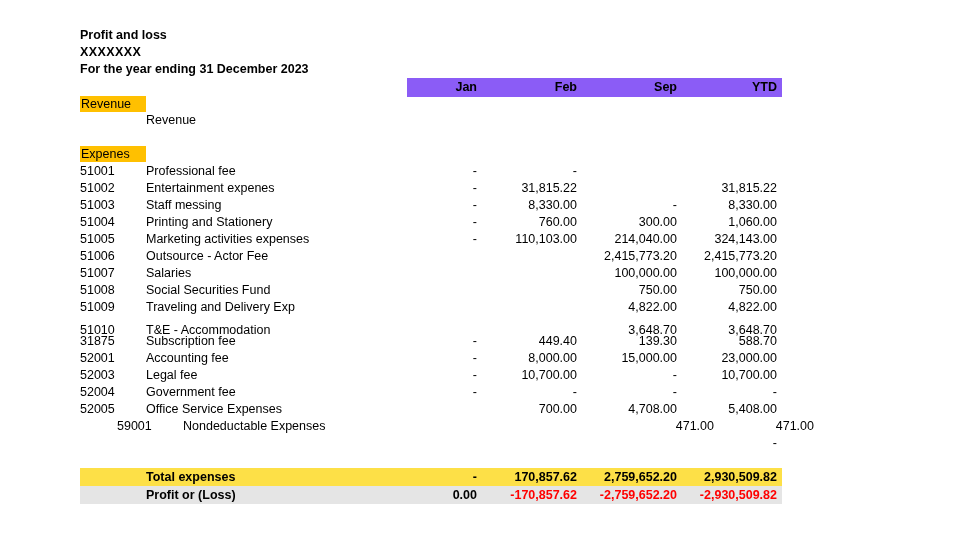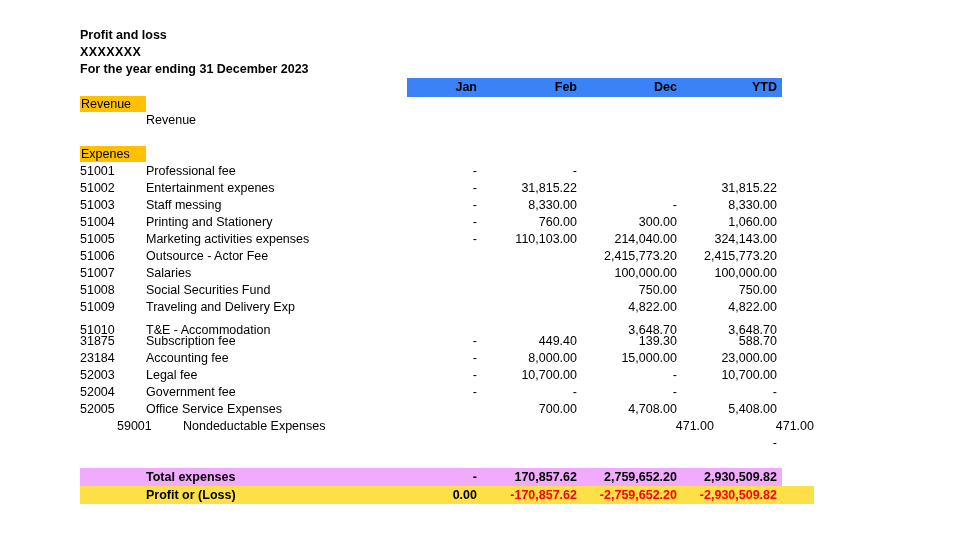--- a/index.html
+++ b/index.html
@@ -38,21 +38,21 @@
   }
   .title-line.company { letter-spacing: 0.4px; }
 
   
   .header-band {
     position: absolute;
     left: 407px;
     top: 78px;
     width: 375px;
     height: 19px;
-    background: #3b82f6;
+    background: #8b5cf6;
   }
   .header-band .col {
     position: absolute;
     top: 2px;
     font-size: 12.5px;
     font-weight: bold;
     text-align: right;
     white-space: nowrap;
   }
   
@@ -115,22 +115,22 @@
 
   
   .total-row {
     position: absolute;
     left: 80px;
     width: 702px;   
     height: 18px;
     font-size: 12.5px;
     font-weight: bold;
   }
-  #row-total-expenses { top: 468px; background: #f0abfc; }
-  #row-profit-loss    { top: 486px; background: #fde047; padding-left: 32px; }
+  #row-total-expenses { top: 468px; background: #fde047; }
+  #row-profit-loss    { top: 486px; background: #e5e5e5; }
 
   .total-row .label {
     position: absolute;
     left: 66px;
     top: 2px;
     white-space: nowrap;
   }
   .total-row .num {
     position: absolute;
     top: 2px;
@@ -152,21 +152,21 @@
 
   <div class="title-block">
     <div class="title-line">Profit and loss</div>
     <div class="title-line company">XXXXXXX</div>
     <div class="title-line">For the year ending 31 December 2023</div>
   </div>
 
   <div class="header-band">
     <span class="col c0">Jan</span>
     <span class="col c1">Feb</span>
-    <span class="col c2">Dec</span>
+    <span class="col c2">Sep</span>
     <span class="col c3">YTD</span>
   </div>
 
   <div class="section-tag" id="tag-revenue">Revenue</div>
 
   <div class="row revenue-sub" style="top:113px;">
     <span class="code"></span>
     <span class="desc">Revenue</span>
     <span class="num n0"></span>
     <span class="num n1"></span>
@@ -269,21 +269,21 @@
   <div class="row" style="top:334px;">
     <span class="code">31875</span>
     <span class="desc">Subscription fee</span>
     <span class="num n0">-</span>
     <span class="num n1">449.40</span>
     <span class="num n2">139.30</span>
     <span class="num n3">588.70</span>
   </div>
 
   <div class="row" style="top:351px;">
-    <span class="code">23184</span>
+    <span class="code">52001</span>
     <span class="desc">Accounting fee</span>
     <span class="num n0">-</span>
     <span class="num n1">8,000.00</span>
     <span class="num n2">15,000.00</span>
     <span class="num n3">23,000.00</span>
   </div>
 
   <div class="row" style="top:368px;">
     <span class="code">52003</span>
     <span class="desc">Legal fee</span>

